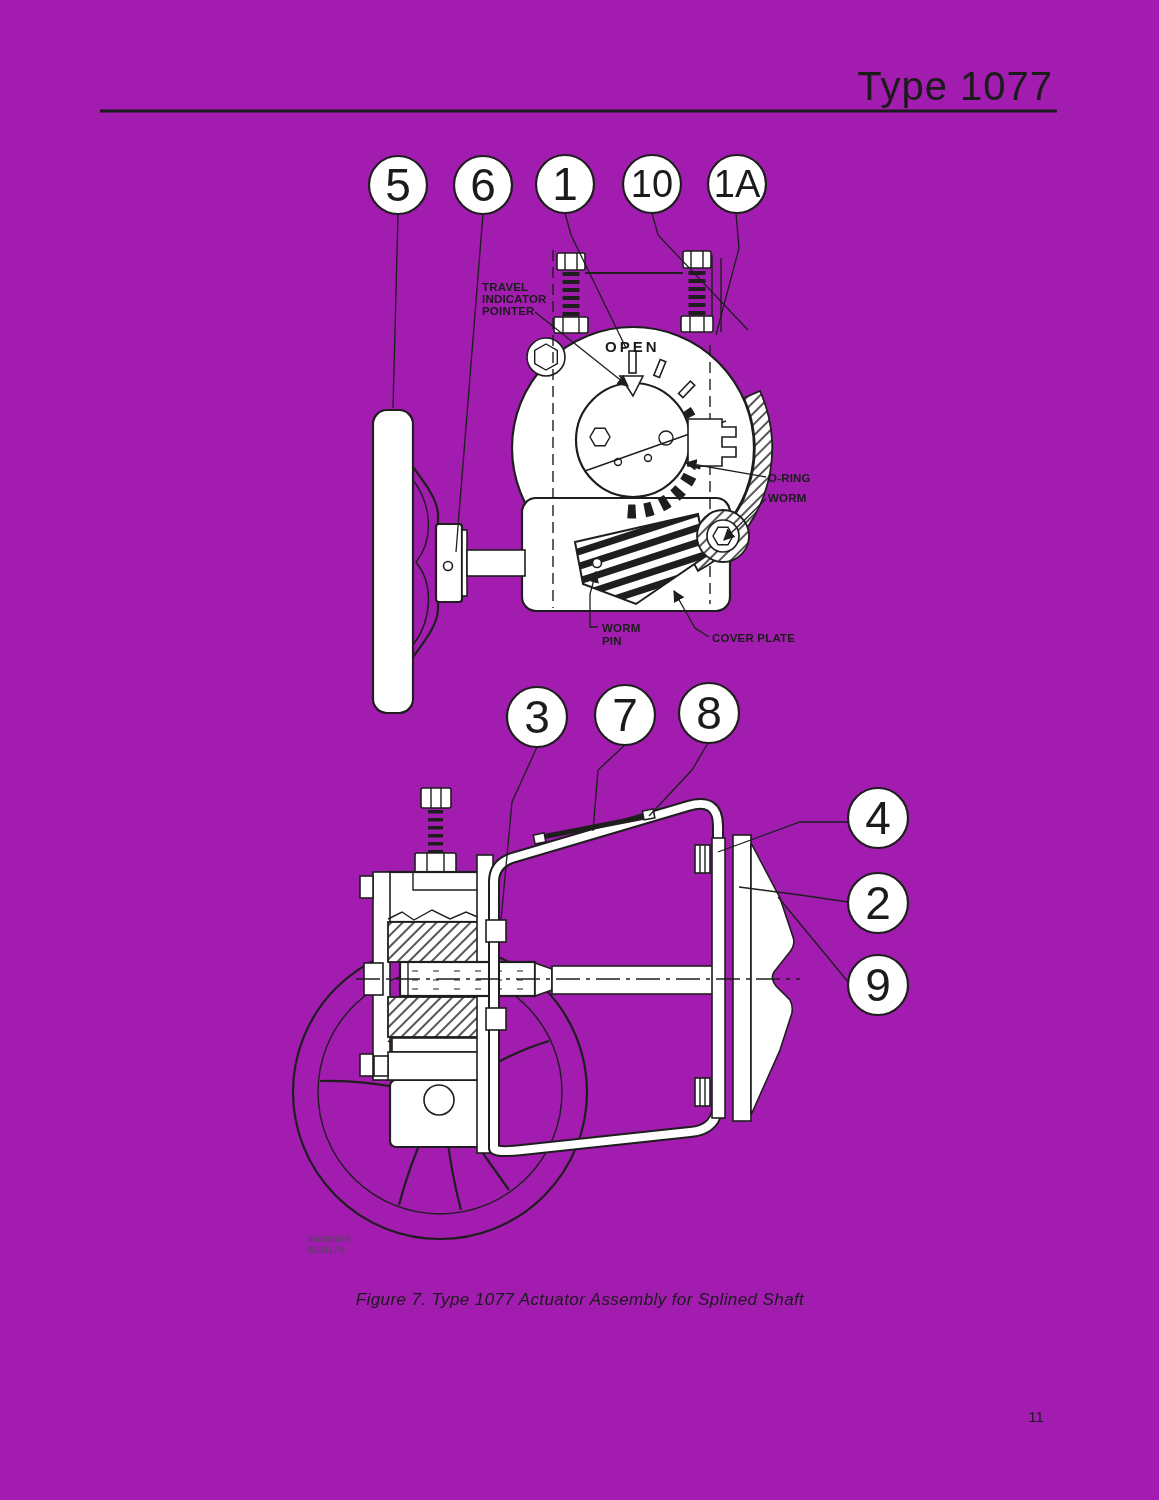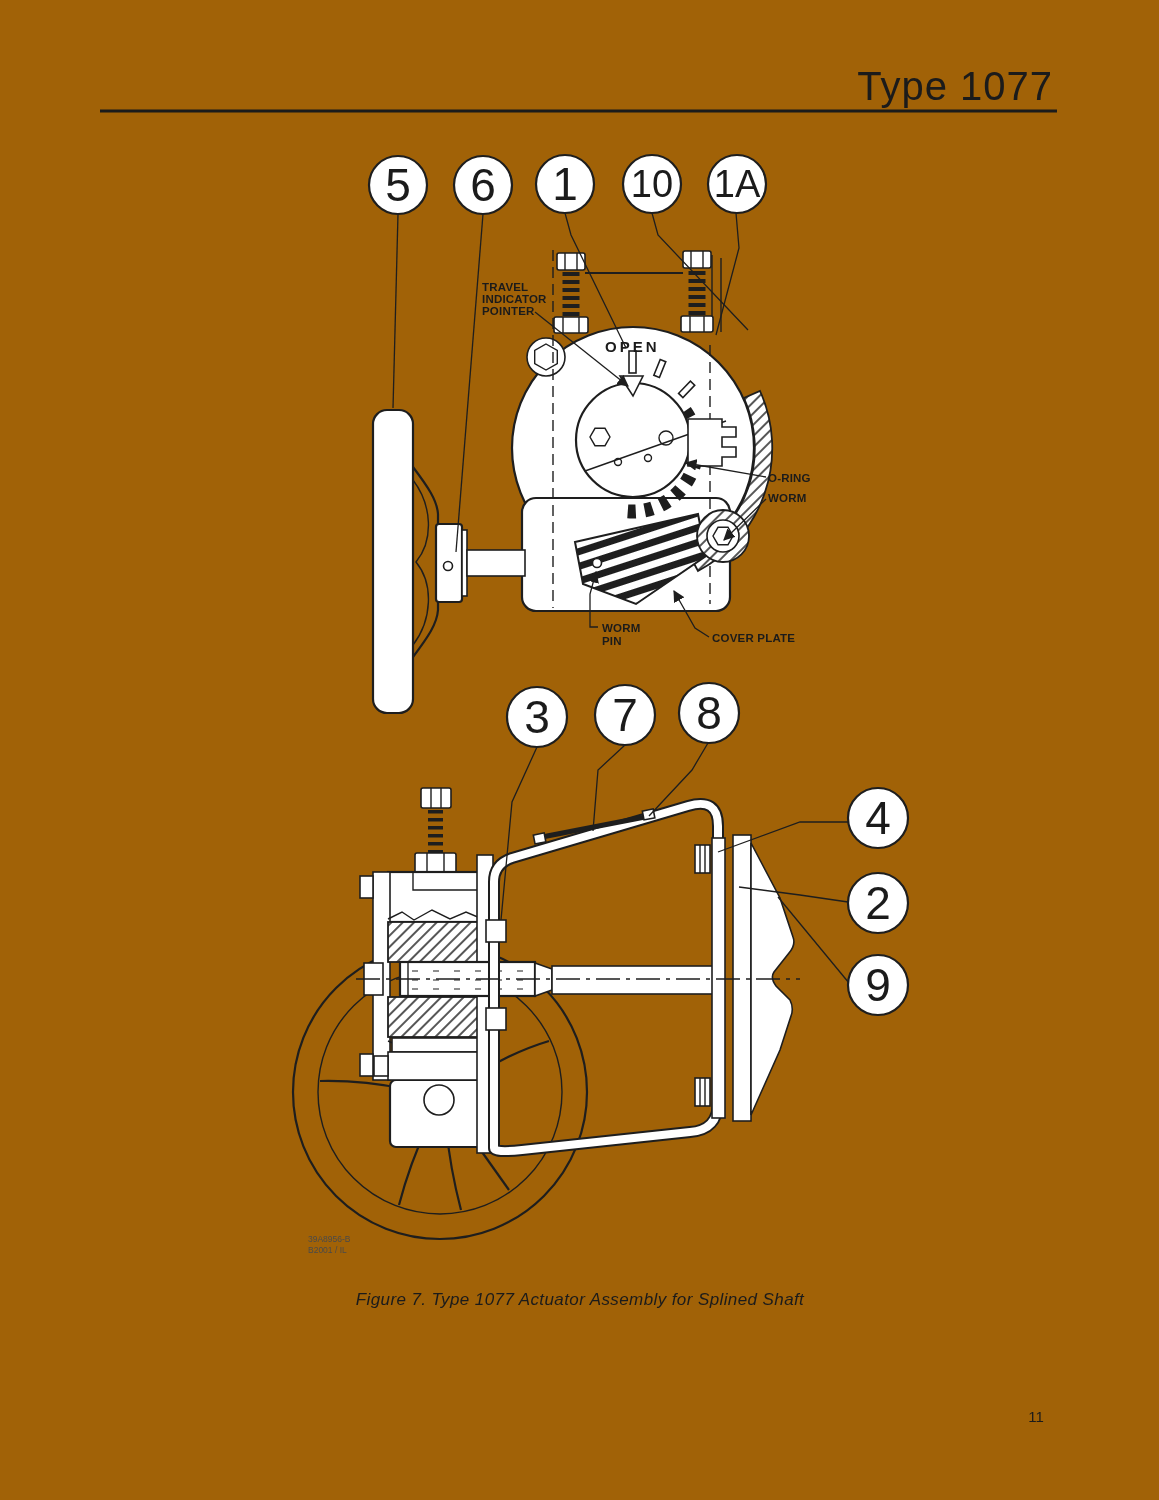--- a/index.html
+++ b/index.html
@@ -1,20 +1,20 @@
 <!DOCTYPE html>
 <html><head>
 <meta charset="utf-8">
 <style>
   html,body{margin:0;padding:0;background:#e8e8e8;}
   .page{
     position:relative;
     width:1159px;height:1500px;
     margin:0 auto;
-    background:#a16207;
+    background:#a21caf;
     font-family:"Liberation Sans", sans-serif;
     overflow:hidden;
   }
   svg{position:absolute;left:0;top:0;}
   svg text{fill:#1b1b1b;}
   .hdr{font:400 40px "Liberation Sans",sans-serif;letter-spacing:1px;}
   .lbl{font:bold 11.5px "Liberation Sans",sans-serif;letter-spacing:.2px;}
   .open{font:bold 15px "Liberation Sans",sans-serif;letter-spacing:3px;}
   .cap{font:italic 17px "Liberation Sans",sans-serif;letter-spacing:.4px;}
   .pnum{font:400 15px "Liberation Sans",sans-serif;}

